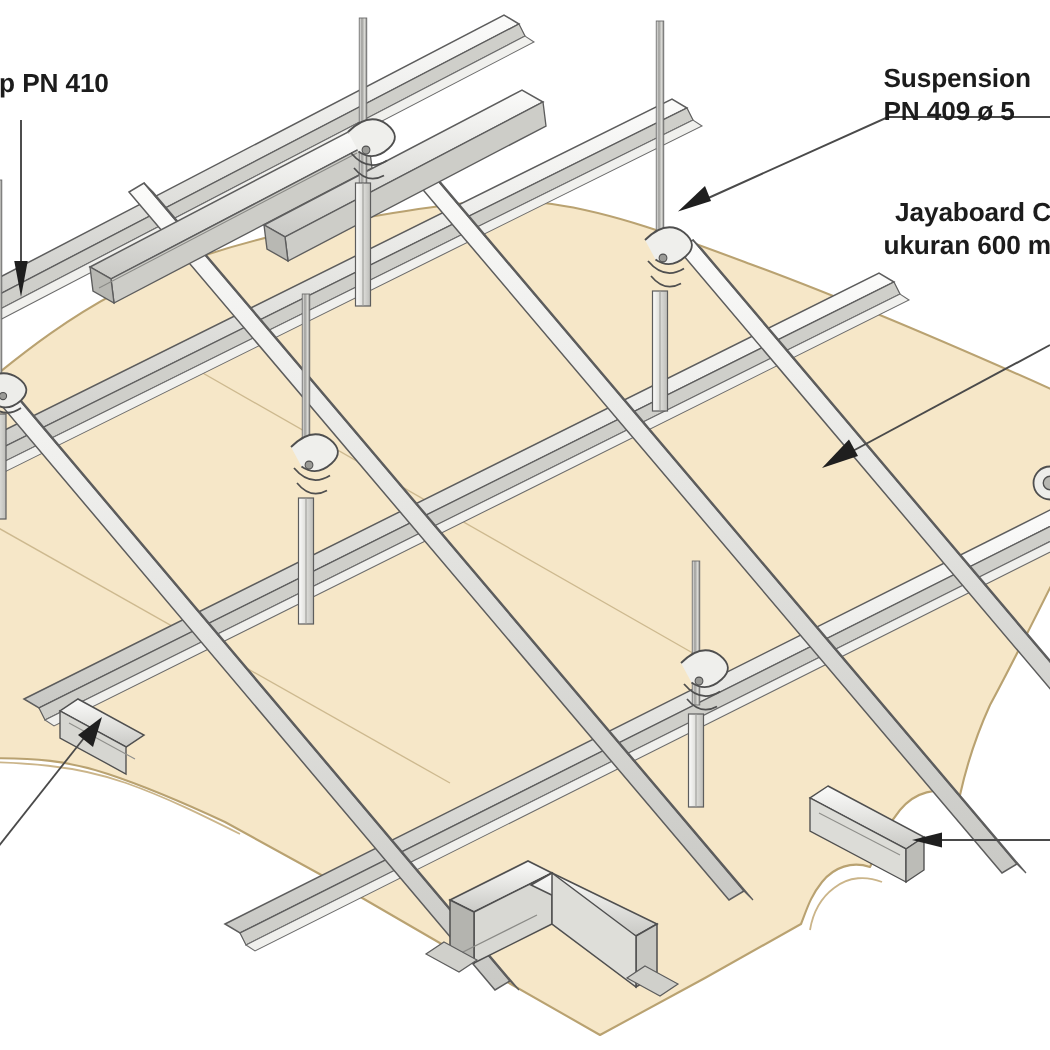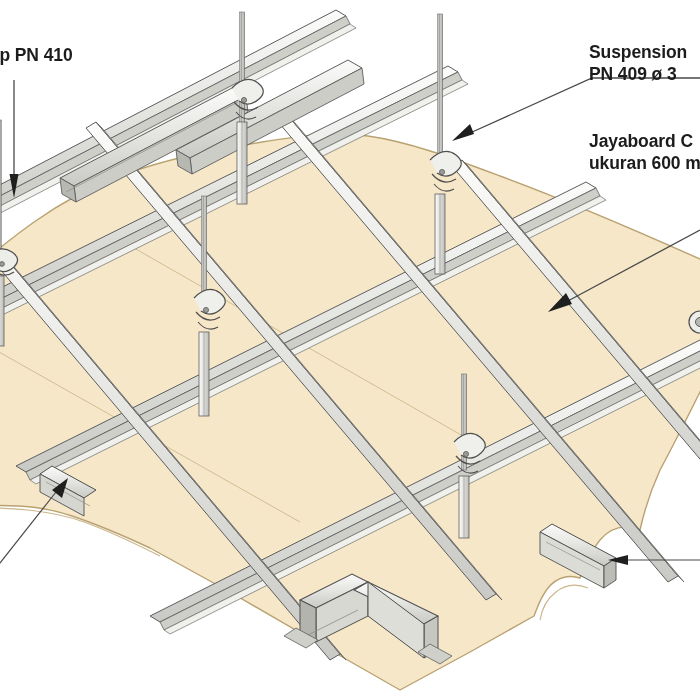--- a/index.html
+++ b/index.html
@@ -36,20 +36,21 @@
     left: -38px;
     top: 44px;
   }
   #callout-suspension {
     left: 589px;
     top: 41px;
   }
   #callout-board {
     left: 589px;
     top: 130px;
+    text-align: right;
   }
 </style>
 </head>
 <body>
 
 <div id="stage">
 
   <svg class="diagram-svg" viewBox="0 0 700 700">
     <defs>
       <linearGradient id="metalH" x1="0" y1="0" x2="0" y2="1">
@@ -275,18 +276,18 @@
         <path d="M 700 560 L 626 560" stroke-width="1.2"></path>
         <path d="M 608 560 L 628 555 L 628 565 Z" fill="#1f1f1f" stroke="none"></path>
       </g>
 
     </g>
   </svg>
 
   <div class="callout" id="callout-clip">n Clip PN 410</div>
 
   <div class="callout" id="callout-suspension">Suspension
-PN 409 ø 3</div>
+PN 409 ø 5</div>
 
   <div class="callout" id="callout-board">Jayaboard C
 ukuran 600 m</div>
 
 </div>
 
 </body></html>

